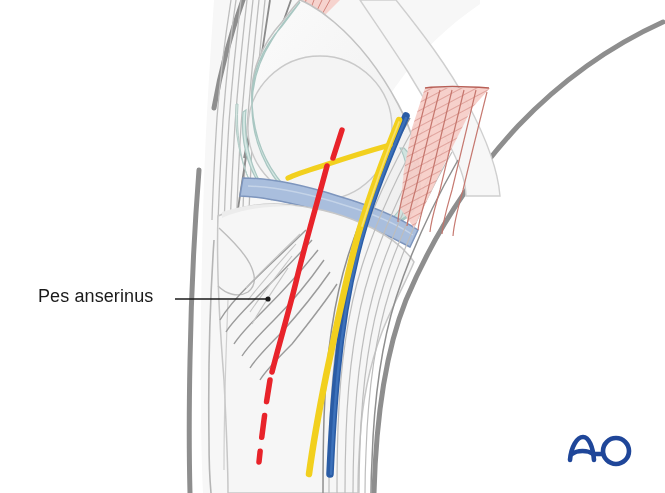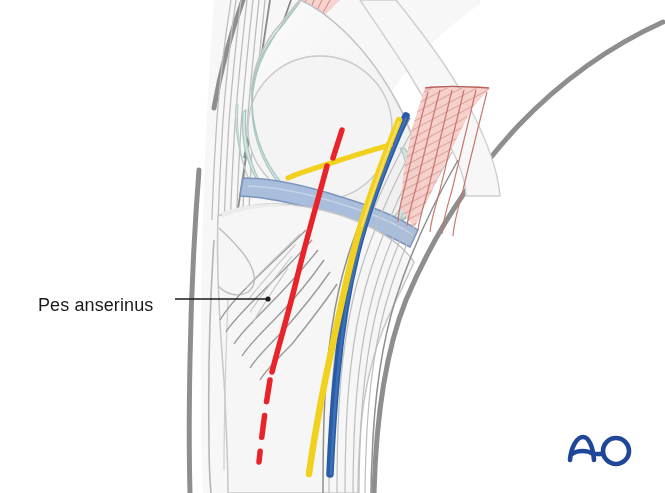--- a/index.html
+++ b/index.html
@@ -5,21 +5,21 @@
   html,body{margin:0;padding:0;background:#ffffff;}
   body{
     width:665px;height:493px;overflow:hidden;
     font-family:"Liberation Sans",sans-serif;
     position:relative;
   }
   #stage{position:relative;width:665px;height:493px;background:#ffffff;}
   #art{position:absolute;left:0;top:0;width:665px;height:493px;}
   .label-text{
     position:absolute;
-    left:38px;top:295px;
+    left:38px;top:286px;
     font-family:"Liberation Sans",sans-serif;
     font-size:18px;
     color:#1a1a1a;
     letter-spacing:0.1px;
     white-space:nowrap;
   }
   .logo-wrap{position:absolute;left:564px;top:429px;width:80px;height:40px;}
 </style>
 </head>
 <body>

